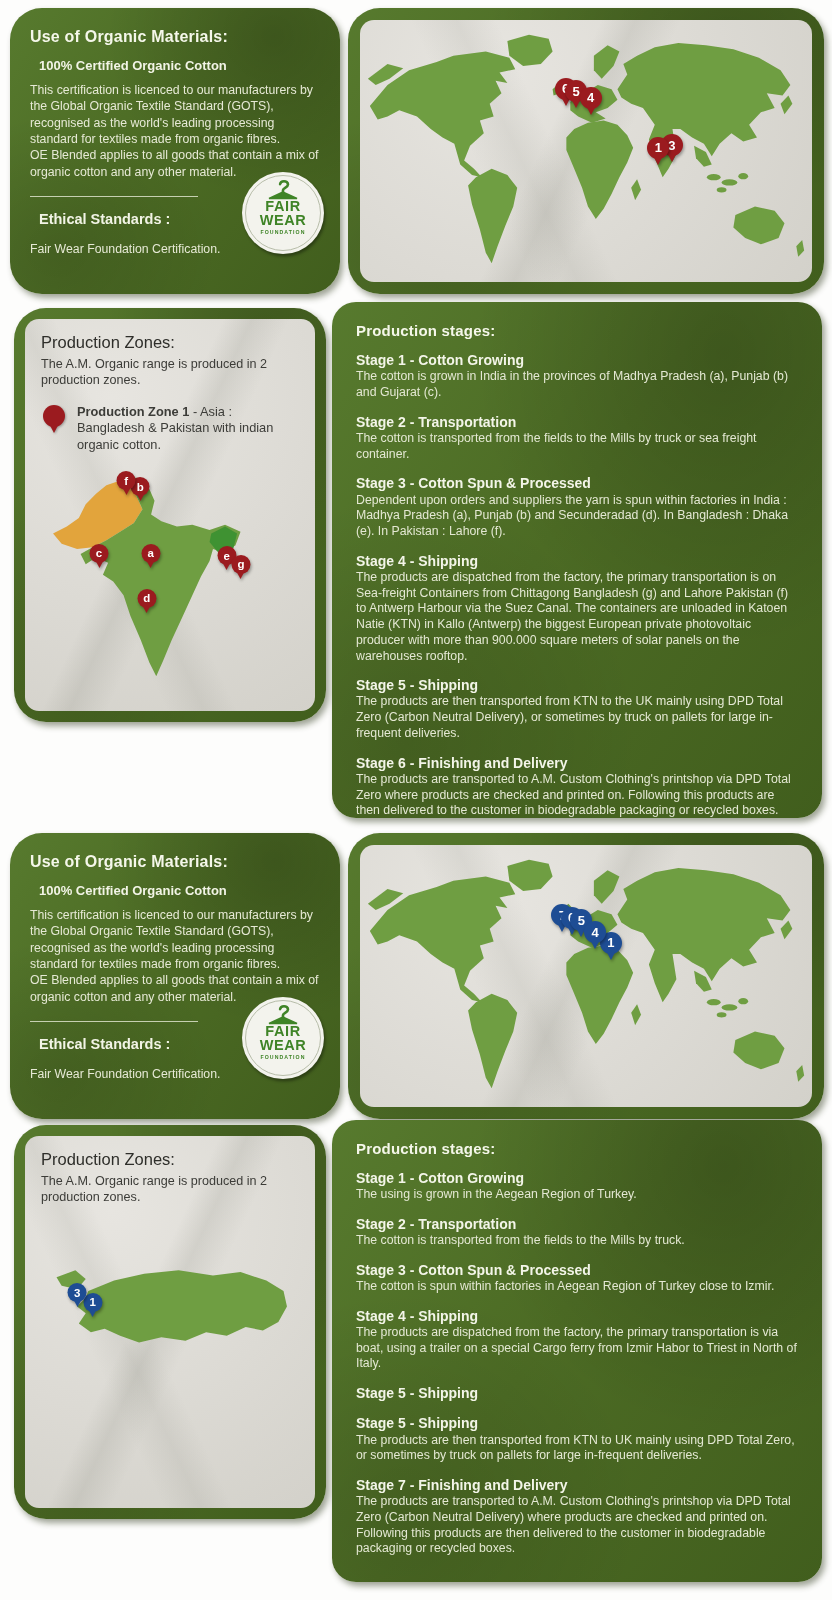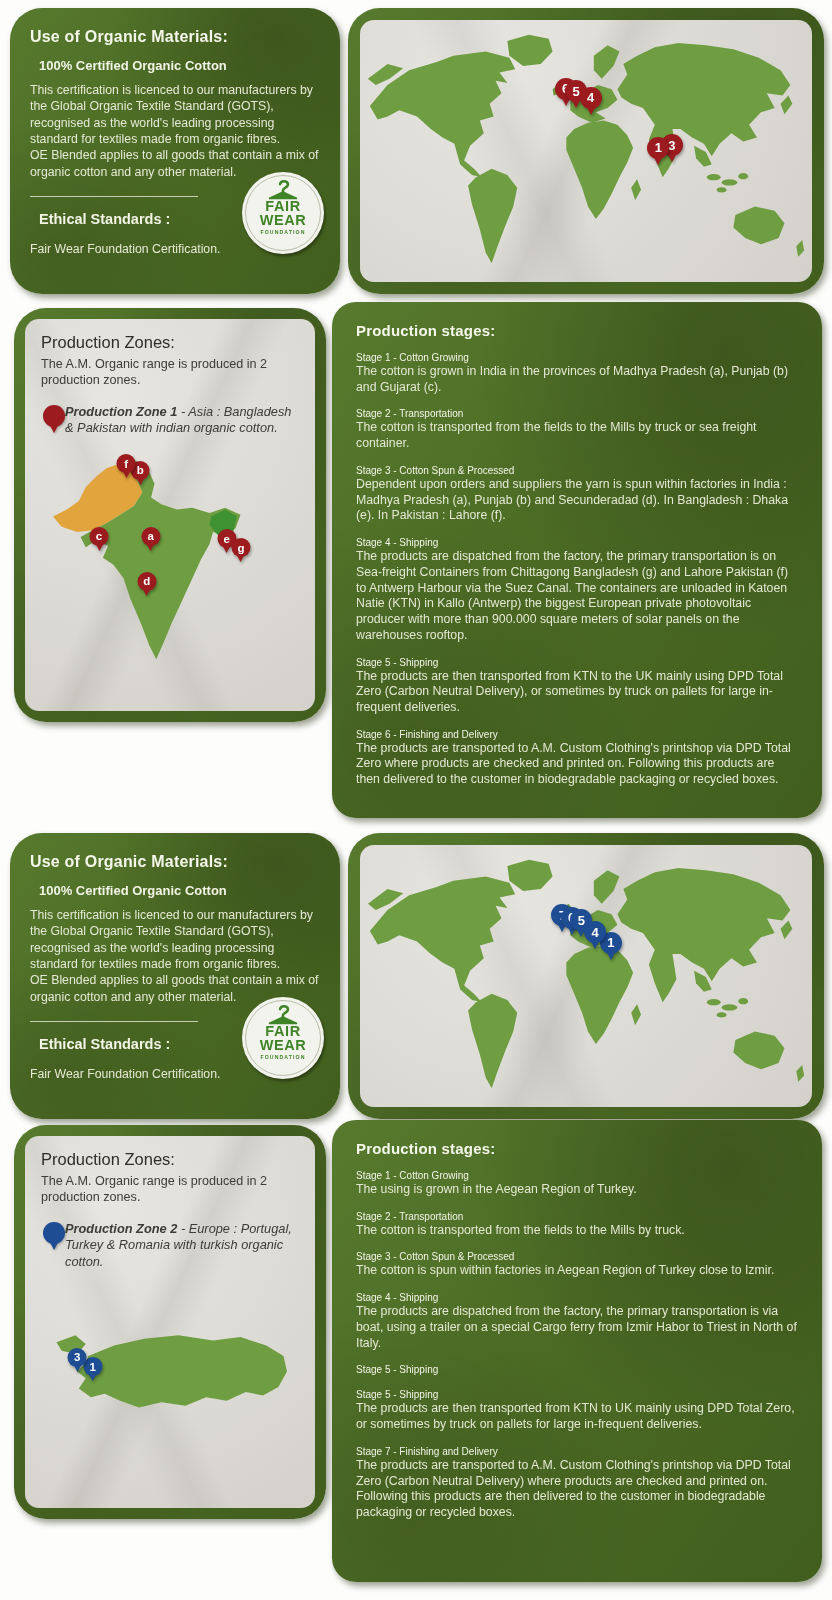--- a/index.html
+++ b/index.html
@@ -27,29 +27,29 @@
       linear-gradient(245deg, transparent 55%, rgba(110,112,100,.10) 62%, transparent 70%),
       radial-gradient(circle at 30% 20%, #e7e5e0 0%, #dcdad4 55%, #d3d1ca 100%);
   }
   .map-inner{position:absolute;inset:12px;border-radius:14px;overflow:hidden;}
   .map-inner svg{position:absolute;inset:0;width:100%;height:100%;}
 
   
   .zones-card{position:absolute;inset:11px;border-radius:14px;padding:14px 16px;box-sizing:border-box;color:#3c3c38;}
   .zones-card .card-title{font-size:16.5px;font-weight:normal;color:#2e2e2a;margin:0 0 4px 0;}
   .zones-card .intro{font-size:12.6px;line-height:1.3;margin:0 0 14px 0;color:#3c3c38;}
-  .zone-row{display:flex;align-items:flex-start;margin:8px 0 6px 2px;font-style:italic;}
+  .zone-row{display:flex;gap:12px;align-items:flex-start;margin:8px 0 6px 2px;}
   .zone-row p{font-size:12.8px;line-height:1.3;margin:1px 0 0 0;}
   .zone-map{position:relative;width:100%;}
   .zone-map svg{width:100%;height:100%;display:block;}
 
   
   .stages{padding:20px 24px;box-sizing:border-box;}
   .stage{margin-bottom:12px;}
-  .stage-h{font-size:10px;font-weight:normal;color:#f3f5e8;line-height:1.3;}
+  .stage-h{font-size:14px;font-weight:bold;color:#f3f5e8;line-height:1.3;}
   .stage-b{font-size:12.3px;line-height:1.28;color:#e4e8d3;}
 
   
   .pin{width:22px;height:30px;--pc:#9b1b1f;}
   .pin.abs{position:absolute;transform:translate(-50%,-100%);filter:drop-shadow(1.5px 2px 1.5px rgba(0,0,0,.35));}
   .pin::before{content:"";position:absolute;top:0;left:0;width:22px;height:22px;border-radius:50%;background:var(--pc);}
   .pin::after{content:"";position:absolute;top:15px;left:50%;transform:translateX(-50%);width:0;height:0;border:7px solid transparent;border-top:13px solid var(--pc);border-bottom:0;}
   .pin .pin-label{position:absolute;top:0;left:0;width:22px;height:22px;display:flex;align-items:center;justify-content:center;color:#fff;font-weight:bold;font-size:13px;z-index:2;}
   .pin.blue{--pc:#1e4d94;}
   .pin.small{width:19px;height:26px;}
@@ -257,24 +257,20 @@
       <div class="pin abs blue" style="left:55.5%;top:44.5%;z-index:3;">
           <span class="pin-label">1</span>
         </div>
     </div>
   </section>
 
   <section class="panel green" style="left:14px;top:1125px;width:312px;height:394px;">
     <div class="zones-card fabric">
       <h2 class="card-title">Production Zones:</h2>
       <p class="intro">The A.M. Organic range is produced in 2 production zones.</p>
-      <div class="zone-row">
-        <div class="pin legend-pin blue"></div>
-        <p><b>Production Zone 2</b><span> - Europe : Portugal, Turkey &amp; Romania with turkish organic cotton.</span></p>
-      </div>
       <div class="zone-map" style="height:190px;margin-top:14px;">
         <svg viewBox="0 0 300 160" preserveAspectRatio="xMidYMid meet">
             <use href="#turkeymap"></use>
           </svg>
         <div class="pin small abs blue" style="left:14%;top:47%;z-index:2;">
             <span class="pin-label">3</span>
           </div>
         <div class="pin small abs blue" style="left:20%;top:52%;z-index:1;">
             <span class="pin-label">1</span>
           </div>

